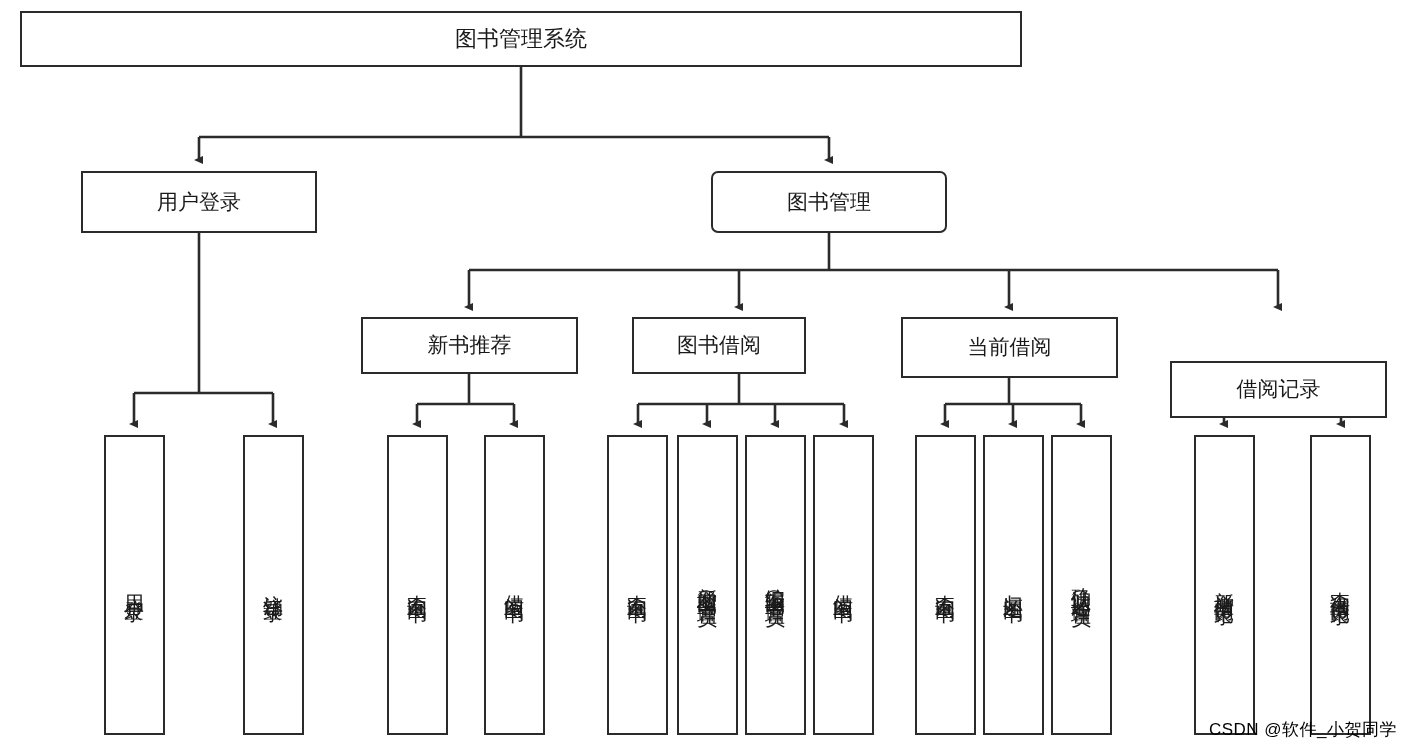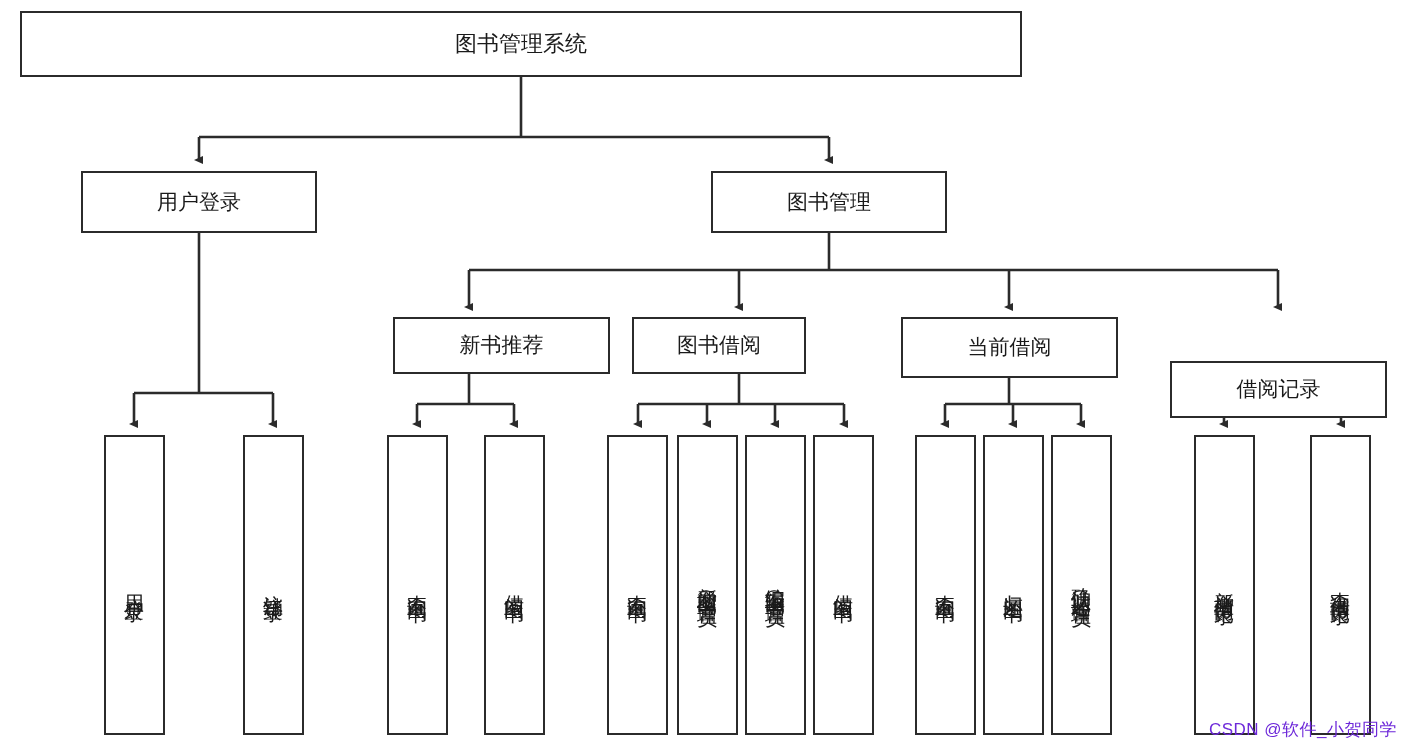--- a/index.html
+++ b/index.html
@@ -60,21 +60,21 @@
     font-size: 20px;
     letter-spacing: 3px;
     line-height: 1;
     white-space: nowrap;
   }
   #watermark {
     position: absolute;
     right: 8px;
     bottom: 6px;
     font-size: 17px;
-    color: #6d28d9;
+    color: #000000;
     letter-spacing: 0.5px;
     white-space: nowrap;
     font-family: "Liberation Sans", "DejaVu Sans", sans-serif;
   }
 </style>
 </head>
 <body>
 
 <div id="canvas">
 
@@ -121,32 +121,32 @@
       <path d="M1013,404 L1013,424" marker-end="url(#arrow)"></path>
       <path d="M1081,404 L1081,424" marker-end="url(#arrow)"></path>
 
       <path d="M1278,374 L1278,404"></path>
       <path d="M1224,404 L1341,404"></path>
       <path d="M1224,404 L1224,424" marker-end="url(#arrow)"></path>
       <path d="M1341,404 L1341,424" marker-end="url(#arrow)"></path>
     </g>
   </svg>
 
-  <div class="node horiz root" style="left:20px; top:11px; width:1002px; height:66px;">
+  <div class="node horiz root" style="left:20px; top:11px; width:1002px; height:56px;">
     <span class="label">图书管理系统</span>
   </div>
 
   <div class="node horiz" style="left:81px; top:171px; width:236px; height:62px;">
     <span class="label">用户登录</span>
   </div>
-  <div class="node horiz" style="left:711px; top:171px; width:236px; height:62px;">
+  <div class="node horiz" style="left:711px; top:171px; width:236px; height:62px;border-radius:7px;">
     <span class="label">图书管理</span>
   </div>
 
-  <div class="node horiz" style="left:361px; top:317px; width:217px; height:57px;margin-left:32px;">
+  <div class="node horiz" style="left:361px; top:317px; width:217px; height:57px;">
     <span class="label">新书推荐</span>
   </div>
   <div class="node horiz" style="left:632px; top:317px; width:174px; height:57px;">
     <span class="label">图书借阅</span>
   </div>
   <div class="node horiz" style="left:901px; top:317px; width:217px; height:61px;">
     <span class="label">当前借阅</span>
   </div>
   <div class="node horiz" style="left:1170px; top:317px; width:217px; height:57px;margin-top:44px;">
     <span class="label">借阅记录</span>

